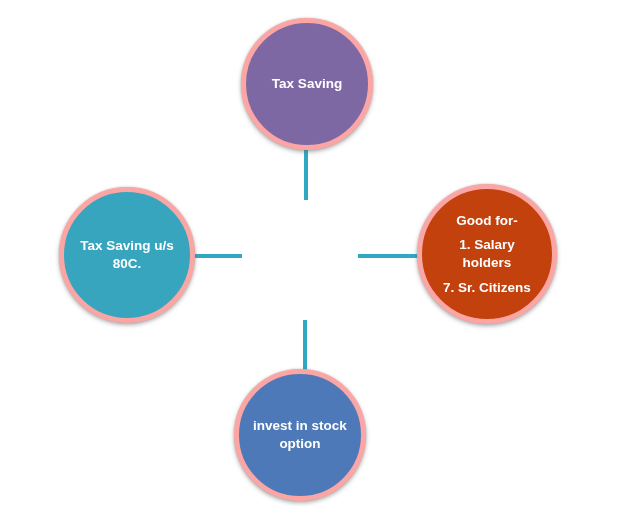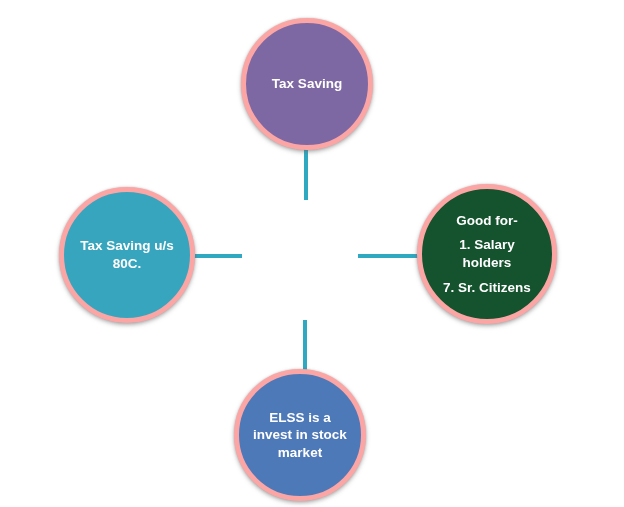--- a/index.html
+++ b/index.html
@@ -80,29 +80,28 @@
   </div>
 
   <div class="node" id="node-left" style="background-color: rgb(56, 165, 190);">
     <div class="node-text">
       <div class="line">Tax Saving u/s</div>
       <div class="line">80C.</div>
     </div>
   </div>
 
 
-  <div class="node" id="node-right" style="background-color: #14532d;">
+  <div class="node" id="node-right" style="background-color: #c2410c;">
     <div class="node-text">
       <div class="para">Good for-</div>
       <div class="para">1. Salary holders</div>
       <div class="para">7. Sr. Citizens</div>
     </div>
   </div>
 
   <div class="node" id="node-bottom" style="background-color: rgb(78, 121, 184);">
     <div class="node-text">
-      <div class="line">ELSS is a</div>
       <div class="line">invest in stock</div>
-      <div class="line">market</div>
+      <div class="line">option</div>
     </div>
   </div>
 
 </div>
 
 </body></html>

